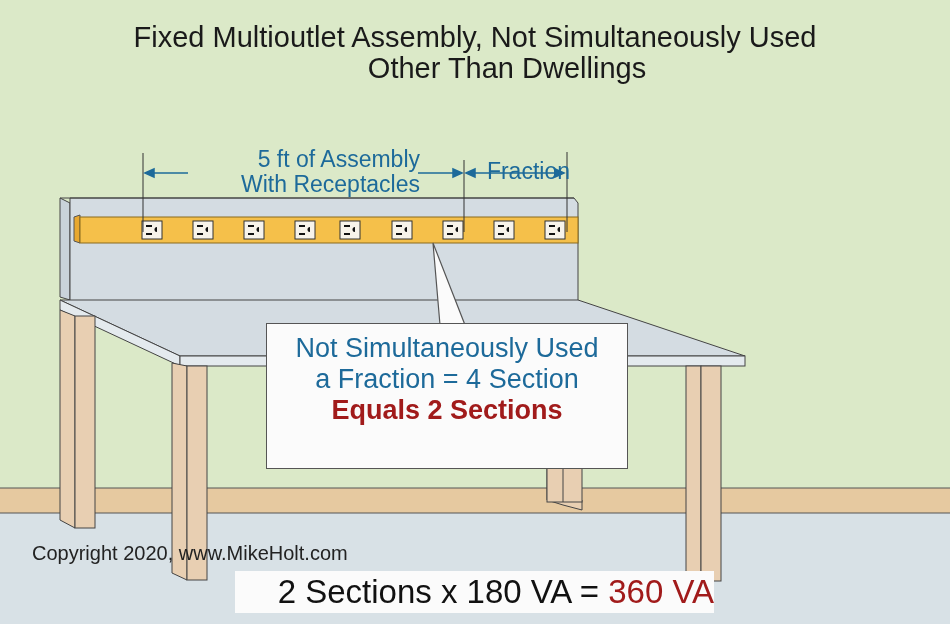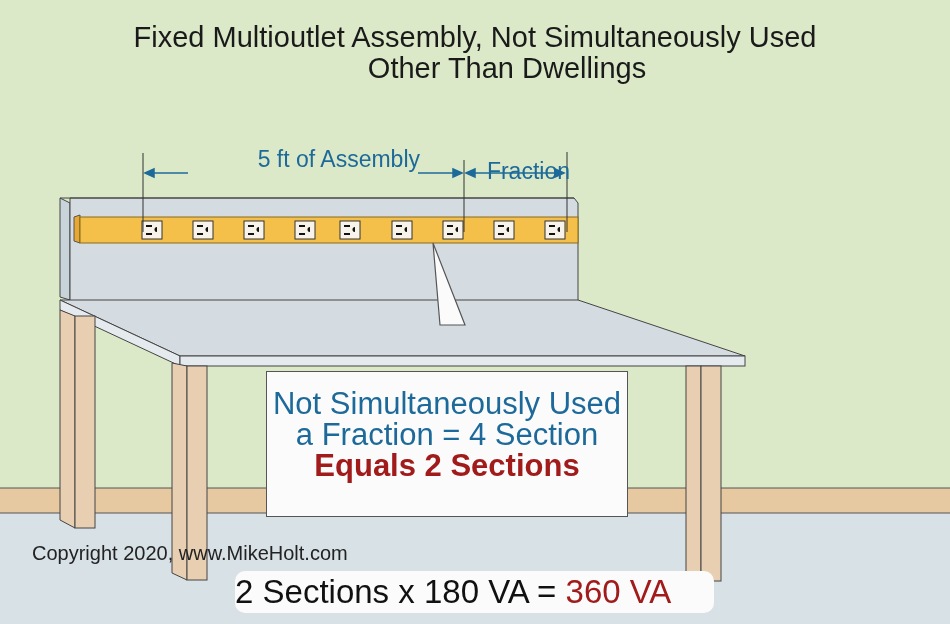--- a/index.html
+++ b/index.html
@@ -4,25 +4,25 @@
 <style>
   html, body { margin:0; padding:0; }
   body { width:950px; height:624px; overflow:hidden; background:#dbe9c8; font-family:"Liberation Sans", sans-serif; }
   #stage { position:relative; width:950px; height:624px; }
   svg#art { position:absolute; left:0; top:0; }
   .title { position:absolute; left:0; width:950px; text-align:center; color:#1a1a1a; font-size:29px; line-height:31px; }
   .title.l1 { top:22px; }
   .title.l2 { top:53px;padding-left:32px; }
   .title.l3 { top:88px; font-style:italic; }
   .dimlabel { position:absolute; color:#1d6a9a; font-size:23px; line-height:25px; text-align:right; }
-  .callout { position:absolute; left:266px; top:323px; width:362px; height:146px; background:#fbfbfb; border:1.5px solid #555; box-sizing:border-box; text-align:center; font-size:31px; line-height:31px; padding-top:16px;margin-top:48px; }
+  .callout { position:absolute; left:266px; top:323px; width:362px; height:146px; background:#fbfbfb; border:1.5px solid #555; box-sizing:border-box; text-align:center; font-size:27px; line-height:31px; padding-top:9px; }
   .callout .blue { color:#1d6a9a; }
   .callout .red { color:#a11b1b;font-weight:bold; }
   .copyright { position:absolute; left:0; width:950px; top:542px; text-align:left; font-size:20px; color:#222;margin-left:32px; }
-  .result { position:absolute; left:235px; top:571px; width:479px; height:42px; background:#fbfbfb; font-size:33px; line-height:42px; text-align:left; color:#111;border-radius:10px; }
+  .result { position:absolute; left:235px; top:571px; width:479px; height:42px; background:#fbfbfb; font-size:33px; line-height:42px; text-align:right; color:#111; }
   .result .red { color:#a11b1b; }
 </style>
 </head>
 <body>
 
 <div id="stage">
 
   <svg id="art" width="950" height="624" viewBox="0 0 950 624">
 
     <rect x="0" y="0" width="950" height="490" fill="#dbe9c8"></rect>
@@ -146,20 +146,21 @@
     <g>
       <polygon points="433,243 440,325 465,325" fill="#fbfbfb" stroke="#555" stroke-width="1.2"></polygon>
     </g>
   </svg>
 
   <div class="title l1">Fixed Multioutlet Assembly, Not Simultaneously Used</div>
   <div class="title l2">Other Than Dwellings</div>
 
   <div class="dimlabel" style="left:190px; top:147px; width:230px;">
     <div>5 ft of Assembly</div>
+    <div>With Receptacles</div>
   </div>
   <div class="dimlabel" style="left:462px; top:140px; width:108px;margin-top:19px;">Fraction</div>
 
   <div class="callout">
     <div class="blue">Not Simultaneously Used</div>
     <div class="blue">a Fraction = 4 Section</div>
     <div class="red">Equals 2 Sections</div>
   </div>
 
   <div class="copyright">Copyright 2020,  www.MikeHolt.com</div>

